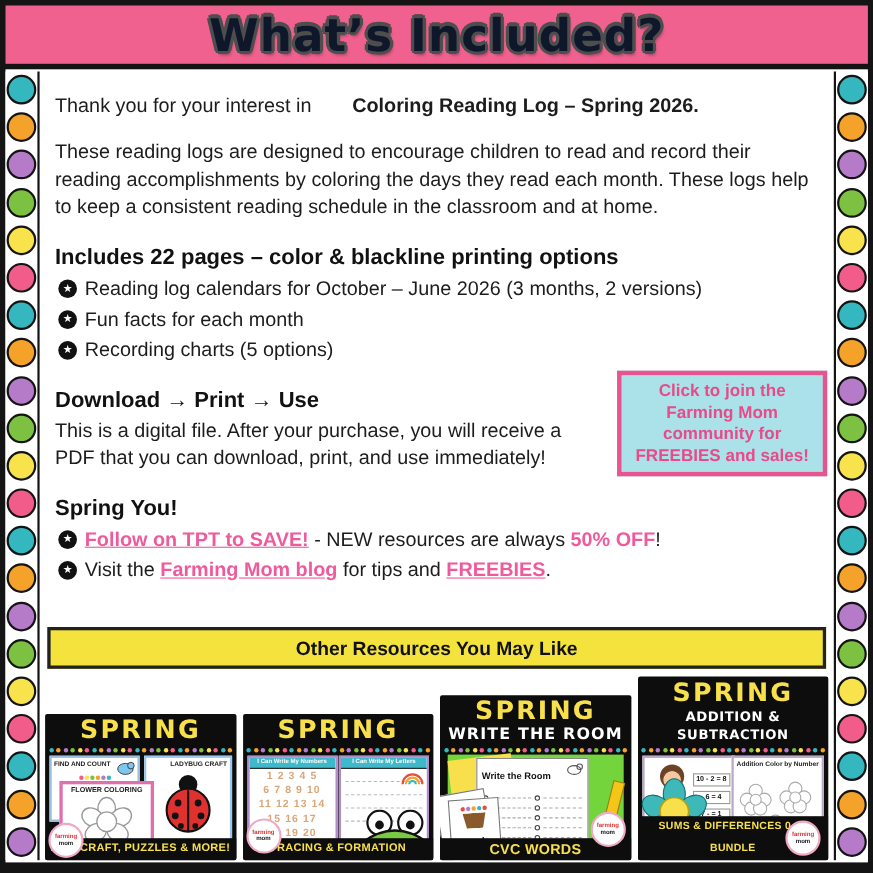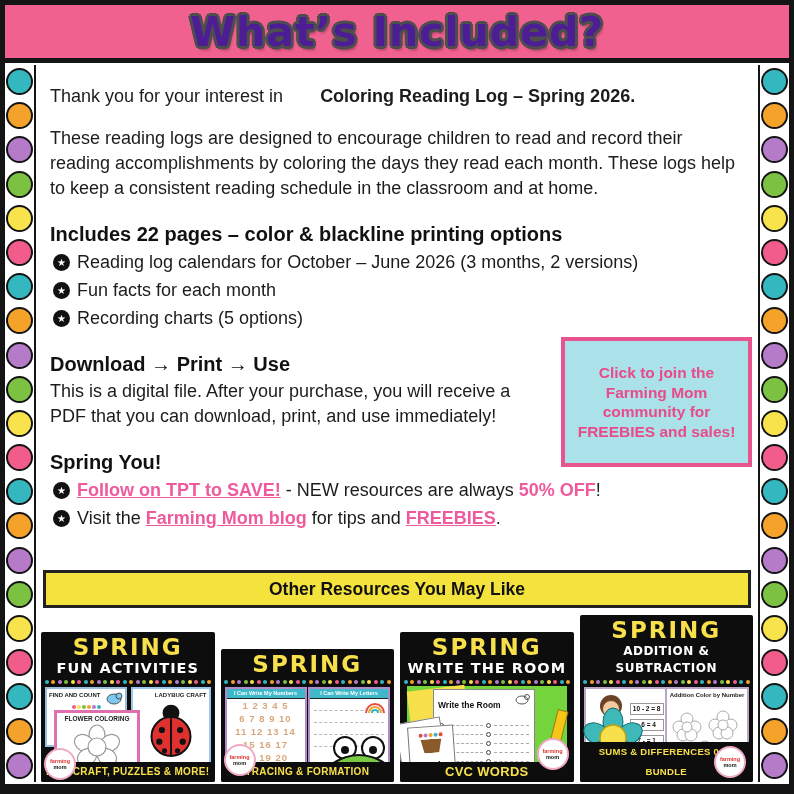--- a/index.html
+++ b/index.html
@@ -1,21 +1,21 @@
 <!DOCTYPE html>
 <html><head>
 <meta charset="utf-8">
 <style>
   html,body{margin:0;padding:0;background:#e9e9e9;}
   *{box-sizing:border-box;}
   .frame{position:relative;width:794px;height:794px;background:#141414;font-family:"Liberation Sans",sans-serif;overflow:hidden;}
   
   .banner{position:absolute;top:5px;left:5px;right:5px;height:53px;background:#f0618f;display:flex;align-items:center;justify-content:center;}
   .banner-title{
-    font-family:"DejaVu Sans",sans-serif;font-weight:bold;font-size:41px;color:#4c1d95;letter-spacing:1px;
+    font-family:"DejaVu Sans",sans-serif;font-weight:bold;font-size:41px;color:#0f172a;letter-spacing:1px;
     text-shadow:-2px -2px 0 #4e4e4e,2px -2px 0 #4e4e4e,-2px 2px 0 #4e4e4e,2px 2px 0 #4e4e4e,
                  0 -3px 0 #4e4e4e,0 3px 0 #4e4e4e,-3px 0 0 #4e4e4e,3px 0 0 #4e4e4e,2px 4px 3px rgba(0,0,0,.35);
   }
   
   .inner{position:absolute;top:63px;left:5px;right:5px;bottom:10px;background:#ffffff;}
   
   .dotstrip{position:absolute;top:2px;bottom:2px;width:31px;display:flex;flex-direction:column;justify-content:space-between;align-items:center;padding:3px 0;background:#fff;}
   .dotstrip.left{left:0;border-right:2px solid #141414;}
   .dotstrip.right{right:0;border-left:2px solid #141414;}
   .dotstrip .dot{width:27px;height:27px;border:2px solid #141414;border-radius:50%;flex:none;}
@@ -24,21 +24,21 @@
   .lead{margin:0;}
   .lead b{font-weight:bold;margin-left:32px;}
   .bodytext{margin:17px 0 0 0;max-width:705px;}
   h3.sec{margin:20px 0 2px 0;font-size:20px;line-height:26px;font-weight:bold;color:#111;}
   .bullets{margin:2px 0 0 0;padding:0;list-style:none;}
   .bullets li{display:flex;align-items:center;margin:3px 0;}
   .bstar{flex:none;width:17px;height:17px;background:#111;border-radius:50%;color:#fff;font-size:10px;line-height:17px;text-align:center;margin:0 7px 0 3px;font-family:"DejaVu Sans",sans-serif;}
   .dl-line{margin:0;max-width:530px;}
   
   .joinbox{position:absolute;top:274px;right:4px;width:191px;min-height:95px;background:#abe1e8;border:4px solid #e8548e;
-           display:flex;flex-direction:column;justify-content:center;text-align:center;padding:22px 2px;cursor:pointer;}
+           display:flex;flex-direction:column;justify-content:center;text-align:center;padding:5px 2px;cursor:pointer;}
   .joinbox span{color:#e84a8a;font-weight:bold;font-size:15.5px;line-height:19.5px;}
   .link{color:#ef5a9d;font-weight:bold;text-decoration:underline;cursor:pointer;}
   .em-pink{color:#ef5a9d;font-weight:bold;}
   
   .other-banner{position:absolute;left:5px;right:5px;top:507px;height:38px;background:#f5e33d;border:3px solid #222;
                 display:flex;align-items:center;justify-content:center;font-weight:bold;font-size:17.5px;color:#111;}
   
   .cards{position:absolute;left:3px;right:3px;top:550px;height:169px;display:flex;gap:6px;align-items:flex-end;}
   .card{flex:1;background:#0d0d0d;position:relative;overflow:hidden;text-align:center;cursor:pointer;border-radius:2px;}
   .card-title{color:#f7e04b;font-weight:bold;font-size:23px;letter-spacing:2px;line-height:25px;margin-top:3px;font-family:"DejaVu Sans",sans-serif;}
@@ -183,21 +183,20 @@
       </ul>
 
       <div class="other-banner">
         <span>Other Resources You May Like</span>
       </div>
 
       <div class="cards">
 
         <div class="card">
           <div class="card-title">SPRING</div>
-          <div class="card-sub">FUN ACTIVITIES</div>
           <div class="dotrow">
               <span class="dot" style="background: rgb(53, 183, 191);"></span>
               <span class="dot" style="background: rgb(244, 162, 41);"></span>
               <span class="dot" style="background: rgb(181, 123, 200);"></span>
               <span class="dot" style="background: rgb(125, 193, 66);"></span>
               <span class="dot" style="background: rgb(248, 227, 76);"></span>
               <span class="dot" style="background: rgb(242, 92, 138);"></span>
               <span class="dot" style="background: rgb(53, 183, 191);"></span>
               <span class="dot" style="background: rgb(244, 162, 41);"></span>
               <span class="dot" style="background: rgb(181, 123, 200);"></span>

